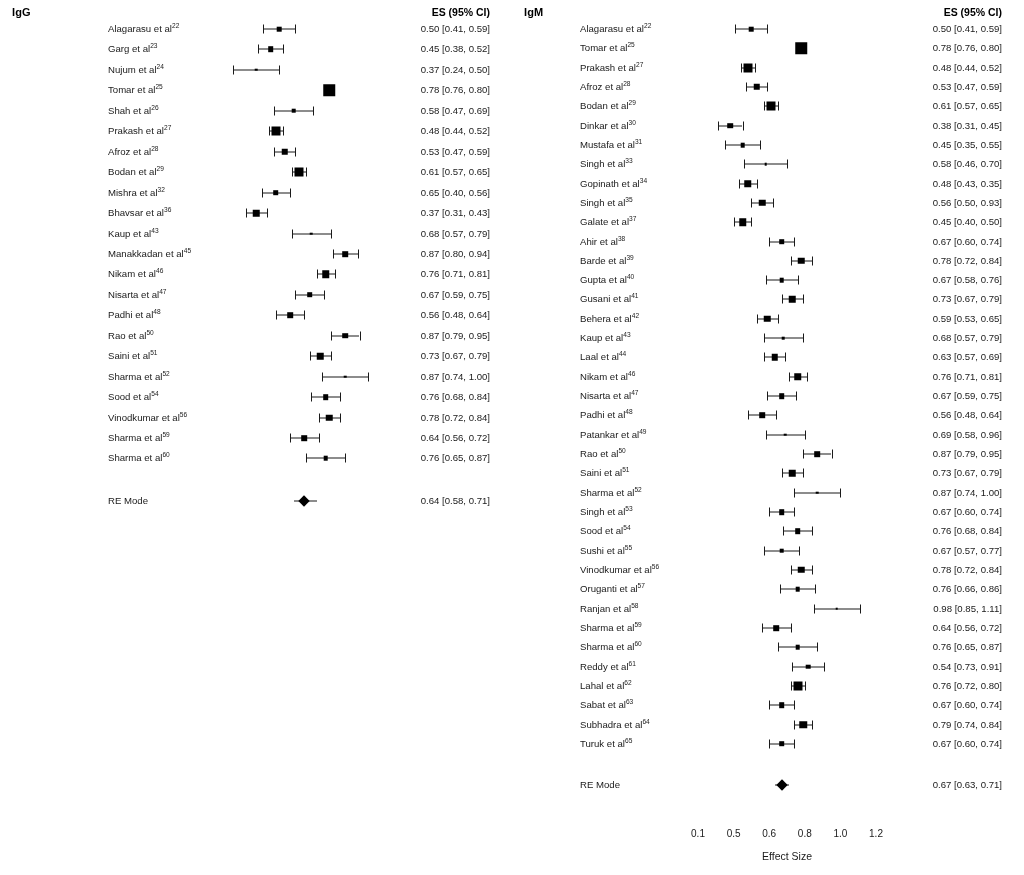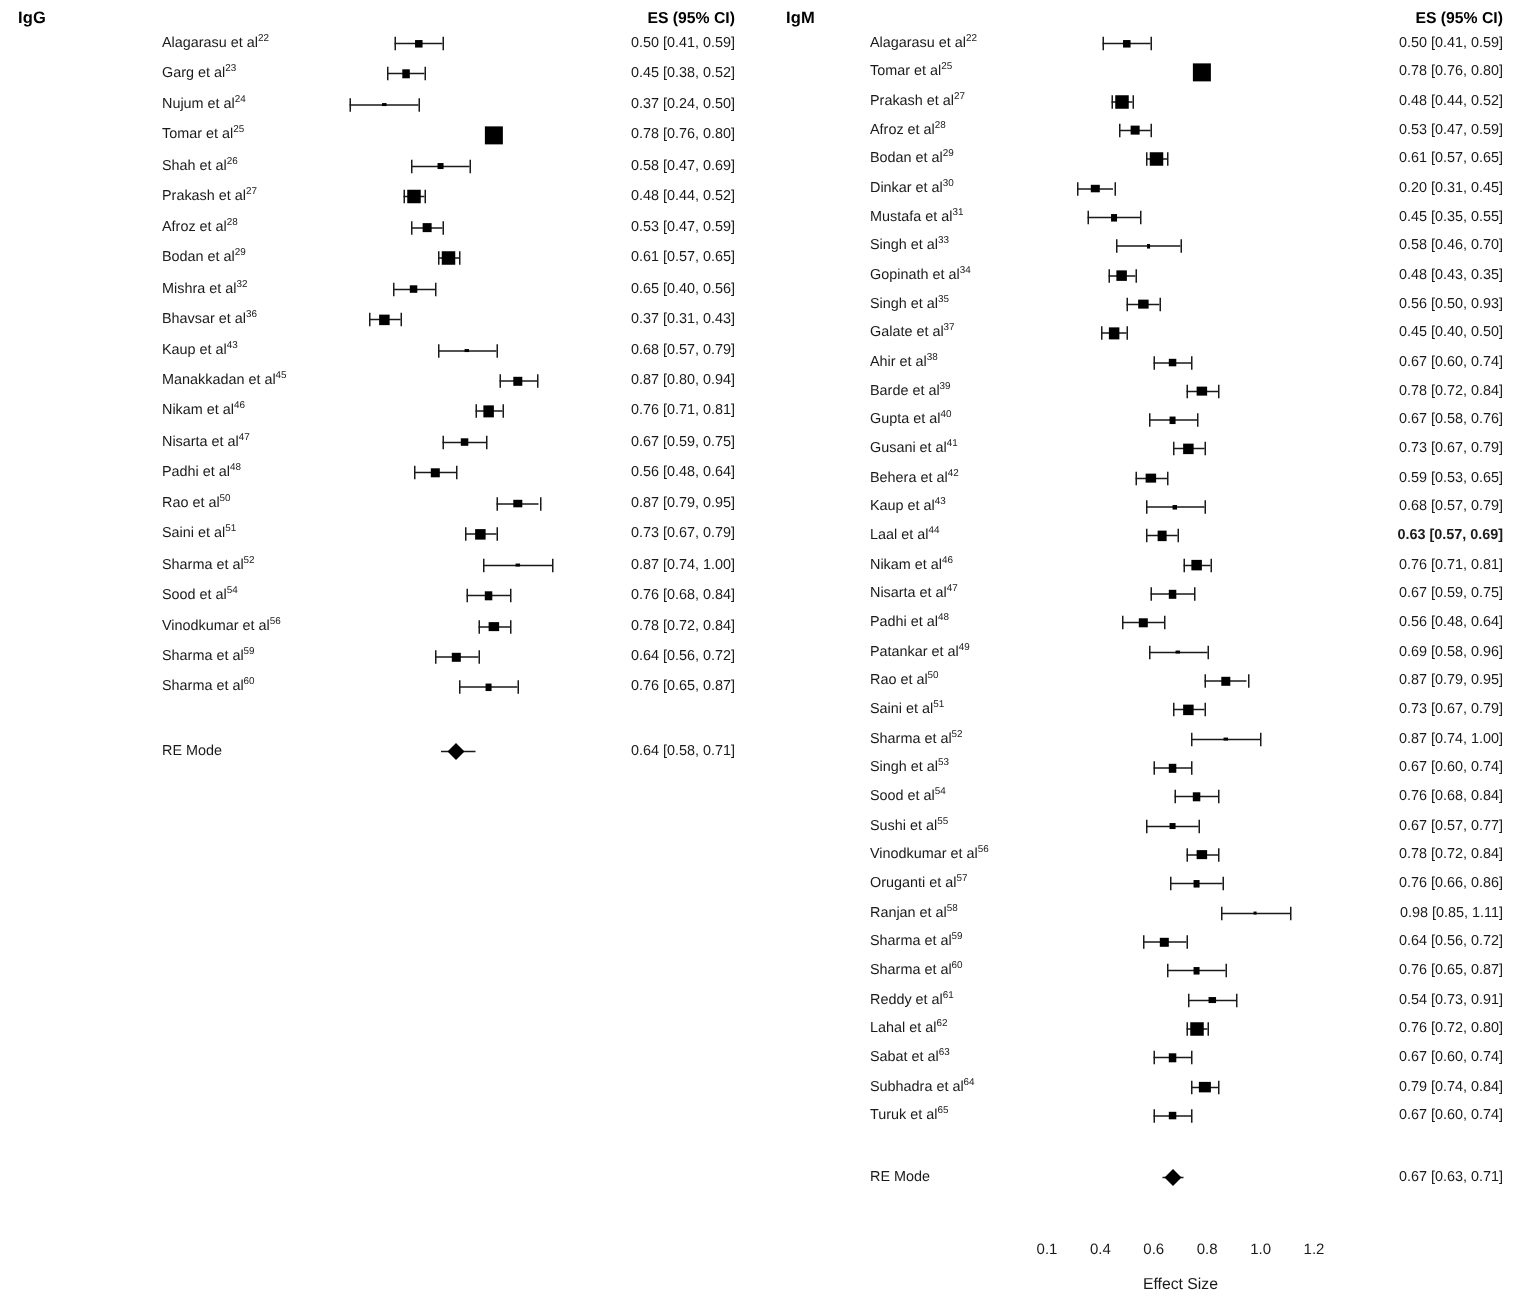--- a/index.html
+++ b/index.html
@@ -360,21 +360,21 @@
         <div class="ci-cap" style="left: 266.1px;"></div>
         <div class="marker" style="left: 258.98px; width: 9px; height: 9px;"></div>
         <div class="es-value" style="right: 22px;">0.61 [0.57, 0.65]</div>
       </div>
       <div class="row" style="top: 125.6px;">
         <div class="study-label" style="left: 68px;">Dinkar et al<sup>30</sup></div>
         <div class="ci-line" style="left: 205.58px; width: 24.92px;"></div>
         <div class="ci-cap" style="left: 205.58px;"></div>
         <div class="ci-cap" style="left: 230.5px;"></div>
         <div class="marker" style="left: 218.04px; width: 5.6px; height: 5.6px;"></div>
-        <div class="es-value" style="right: 22px;">0.20 [0.31, 0.45]</div>
+        <div class="es-value" style="right: 22px;">0.38 [0.31, 0.45]</div>
       </div>
       <div class="row" style="top: 144.92px;">
         <div class="study-label" style="left: 68px;">Mustafa et al<sup>31</sup></div>
         <div class="ci-line" style="left: 212.7px; width: 35.6px;"></div>
         <div class="ci-cap" style="left: 212.7px;"></div>
         <div class="ci-cap" style="left: 248.3px;"></div>
         <div class="marker" style="left: 230.5px; width: 4.6px; height: 4.6px;"></div>
         <div class="es-value" style="right: 22px;">0.45 [0.35, 0.55]</div>
       </div>
       <div class="row" style="top: 164.24px;">
@@ -456,21 +456,21 @@
         <div class="ci-cap" style="left: 291.02px;"></div>
         <div class="marker" style="left: 271.44px; width: 2.6px; height: 2.6px;"></div>
         <div class="es-value" style="right: 22px;">0.68 [0.57, 0.79]</div>
       </div>
       <div class="row" style="top: 357.44px;">
         <div class="study-label" style="left: 68px;">Laal et al<sup>44</sup></div>
         <div class="ci-line" style="left: 251.86px; width: 21.36px;"></div>
         <div class="ci-cap" style="left: 251.86px;"></div>
         <div class="ci-cap" style="left: 273.22px;"></div>
         <div class="marker" style="left: 262.54px; width: 6.5px; height: 6.5px;"></div>
-        <div class="es-value" style="right: 22px; font-weight: bold;">0.63 [0.57, 0.69]</div>
+        <div class="es-value" style="right: 22px;">0.63 [0.57, 0.69]</div>
       </div>
       <div class="row" style="top: 376.76px;">
         <div class="study-label" style="left: 68px;">Nikam et al<sup>46</sup></div>
         <div class="ci-line" style="left: 276.78px; width: 17.8px;"></div>
         <div class="ci-cap" style="left: 276.78px;"></div>
         <div class="ci-cap" style="left: 294.58px;"></div>
         <div class="marker" style="left: 285.68px; width: 7.5px; height: 7.5px;"></div>
         <div class="es-value" style="right: 22px;">0.76 [0.71, 0.81]</div>
       </div>
       <div class="row" style="top: 396.08px;">
@@ -627,20 +627,20 @@
       </div>
       <div class="row" style="top: 785.16px;">
         <div class="summary-label" style="left: 68px;">RE Mode</div>
         <div class="ci-line" style="left: 262.54px; width: 14.24px;"></div>
         <div class="diamond" style="left: 269.66px; width: 8px; height: 8px;"></div>
         <div class="es-value" style="right: 22px;">0.67 [0.63, 0.71]</div>
       </div>
     </div>
   <div class="axis" id="axis-igm" style="left: 0px; top: 829px; width: 512px;">
       <div class="axis-tick-label" style="left: 186px; top: 0px;">0.1</div>
-      <div class="axis-tick-label" style="left: 221.6px; top: 0px;">0.4</div>
+      <div class="axis-tick-label" style="left: 221.6px; top: 0px;">0.5</div>
       <div class="axis-tick-label" style="left: 257.2px; top: 0px;">0.6</div>
       <div class="axis-tick-label" style="left: 292.8px; top: 0px;">0.8</div>
       <div class="axis-tick-label" style="left: 328.4px; top: 0px;">1.0</div>
       <div class="axis-tick-label" style="left: 364px; top: 0px;">1.2</div>
       <div class="axis-title" style="left: 275px; top: 22px;">Effect Size</div>
     </div>
 </div>
 
 </body></html>

